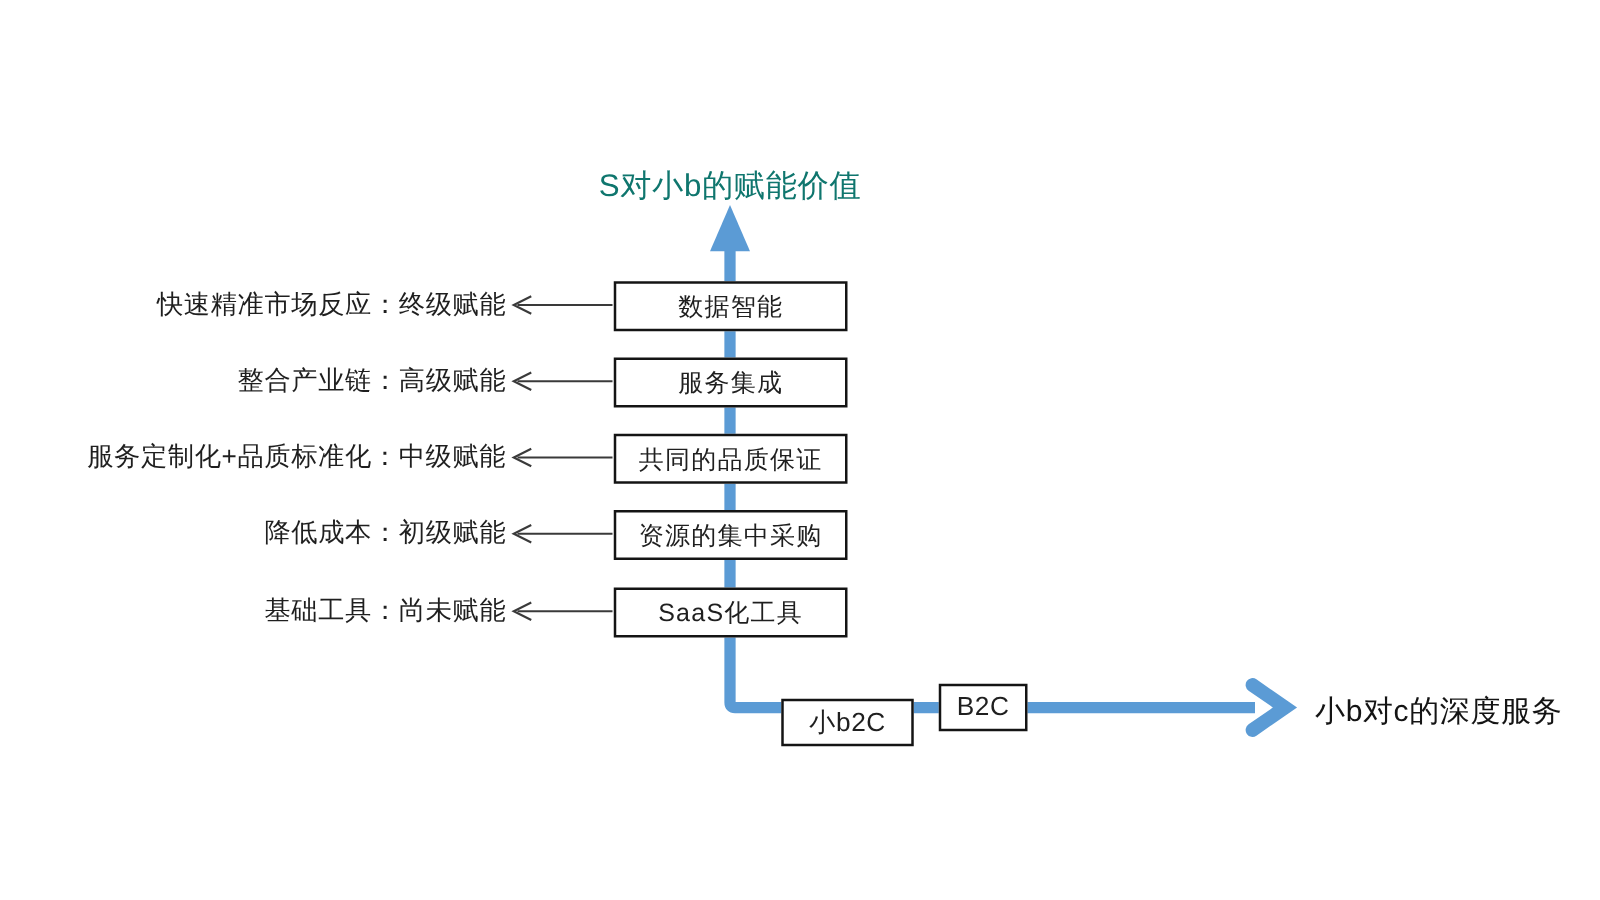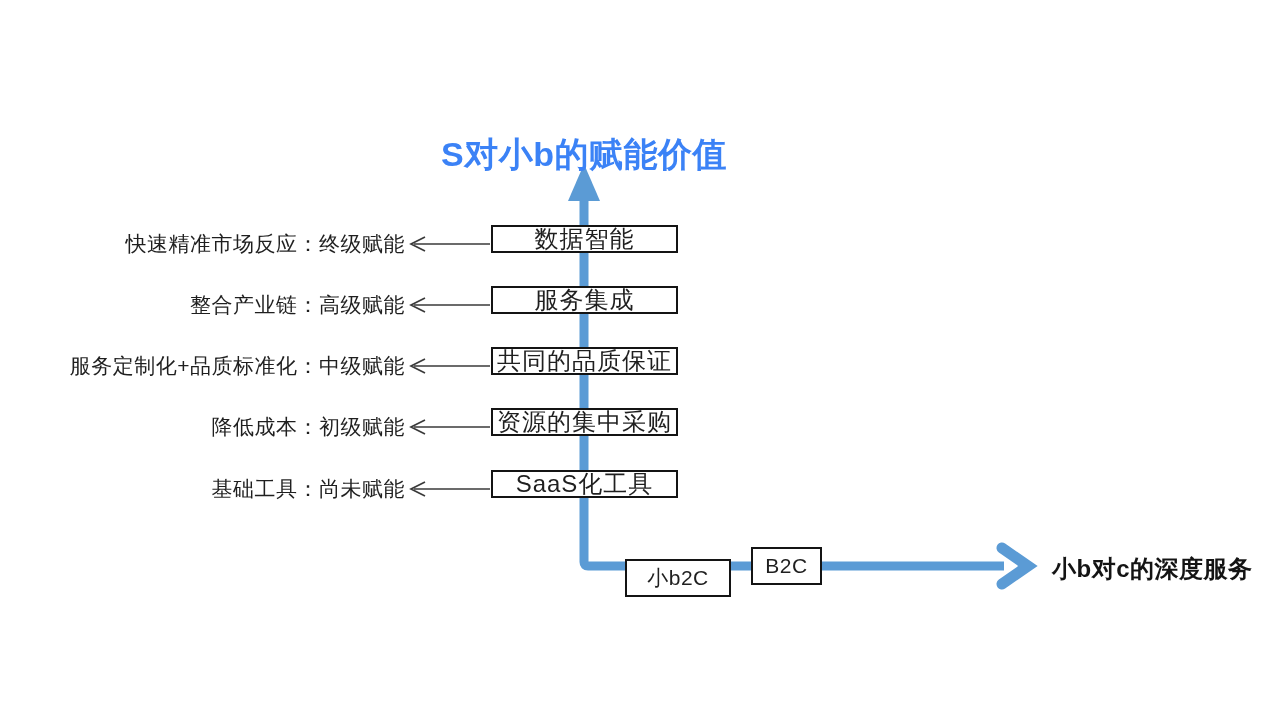--- a/index.html
+++ b/index.html
@@ -21,59 +21,59 @@
     top: 0;
     width: 1280px;
     height: 720px;
     pointer-events: none;
   }
   .y-title {
     position: absolute;
     left: 584px;
     top: 132px;
     transform: translateX(-50%);
-    font-size: 34px;
-    font-weight: bold;
-    color: #3b82f6;
+    font-size: 25px;
+    font-weight: normal;
+    color: #0f766e;
     white-space: nowrap;
     letter-spacing: 0.5px;
   }
   .x-title {
     position: absolute;
     left: 1052px;
     top: 553px;
     font-size: 24px;
-    font-weight: bold;
+    font-weight: normal;
     color: #141414;
     white-space: nowrap;
     letter-spacing: 0.5px;
   }
   .level-label {
     position: absolute;
     right: 875px;
     height: 30px;
     line-height: 30px;
     font-size: 21px;
     color: #1f1f1f;
     white-space: nowrap;
     text-align: right;
     letter-spacing: 0.5px;
   }
   .level-box {
     position: absolute;
     left: 491px;
     width: 187px;
-    height: 28px;
+    height: 40px;
     box-sizing: border-box;
     border: 2px solid #141414;
     background: #ffffff;
     display: flex;
     align-items: center;
     justify-content: center;
-    font-size: 24px;
+    font-size: 20px;
     color: #1f1f1f;
     letter-spacing: 1px;
     white-space: nowrap;
   }
   .x-box {
     position: absolute;
     top: 547px;
     height: 38px;
     box-sizing: border-box;
     border: 2px solid #141414;

